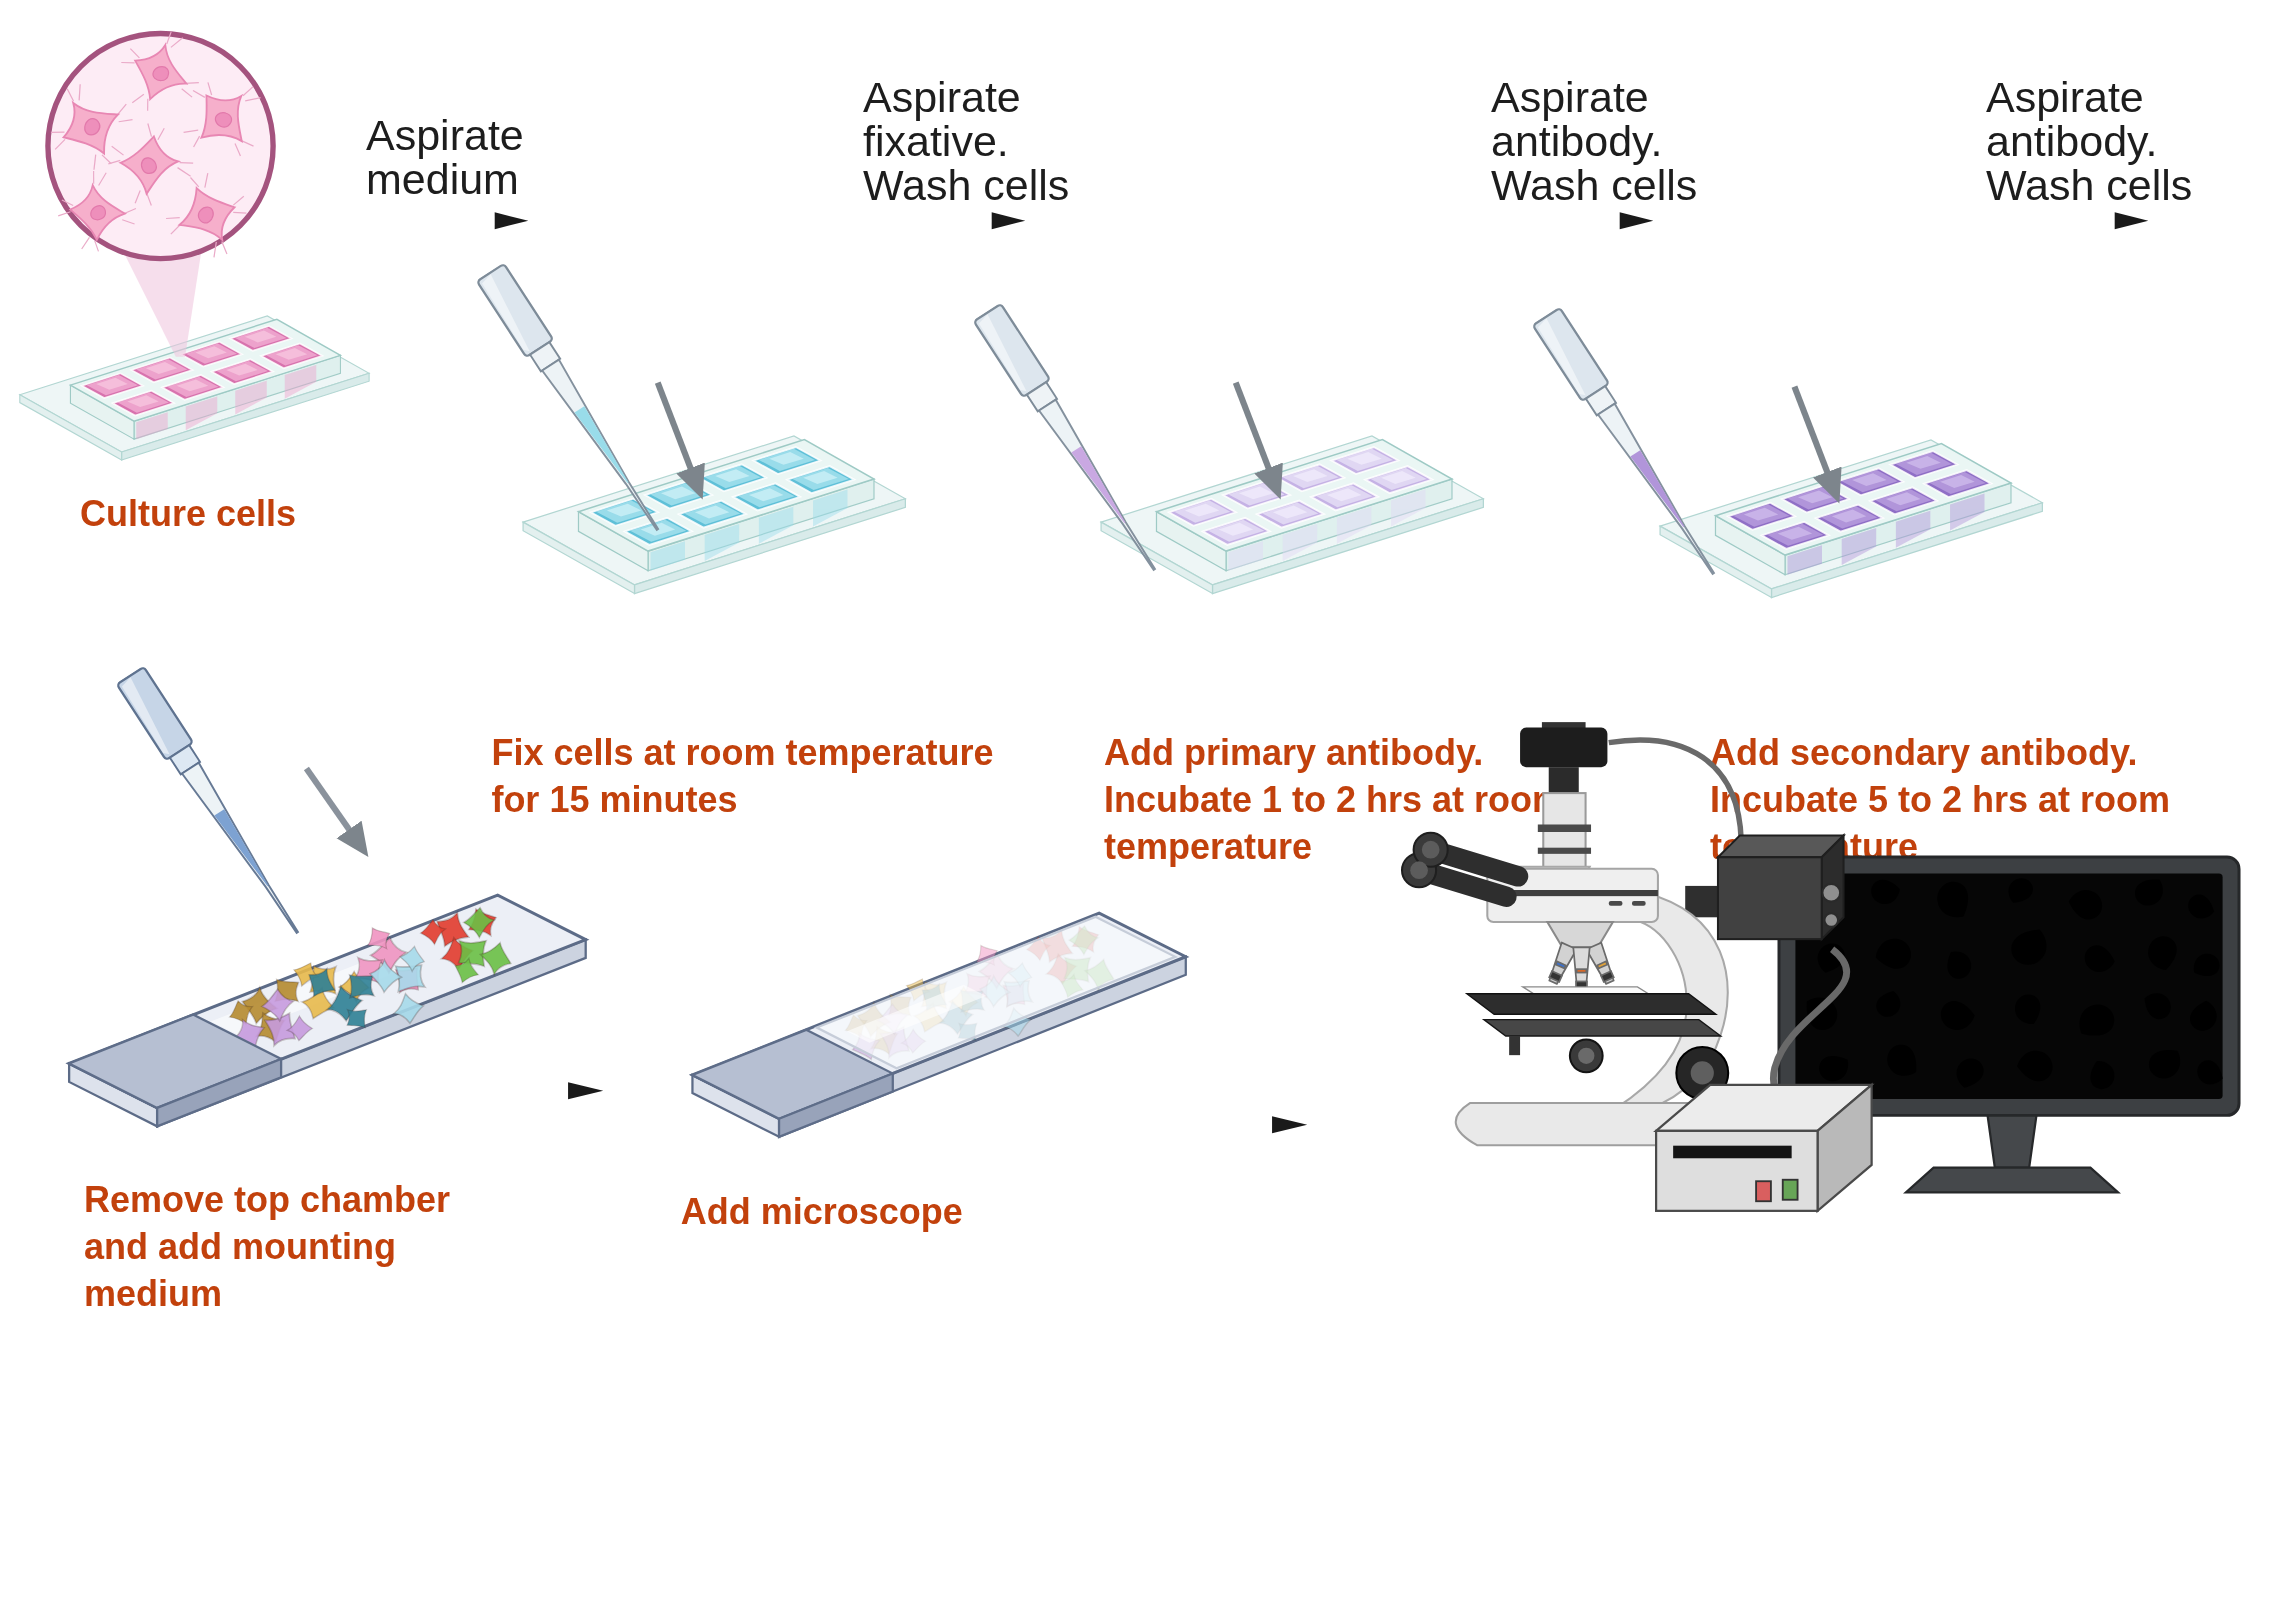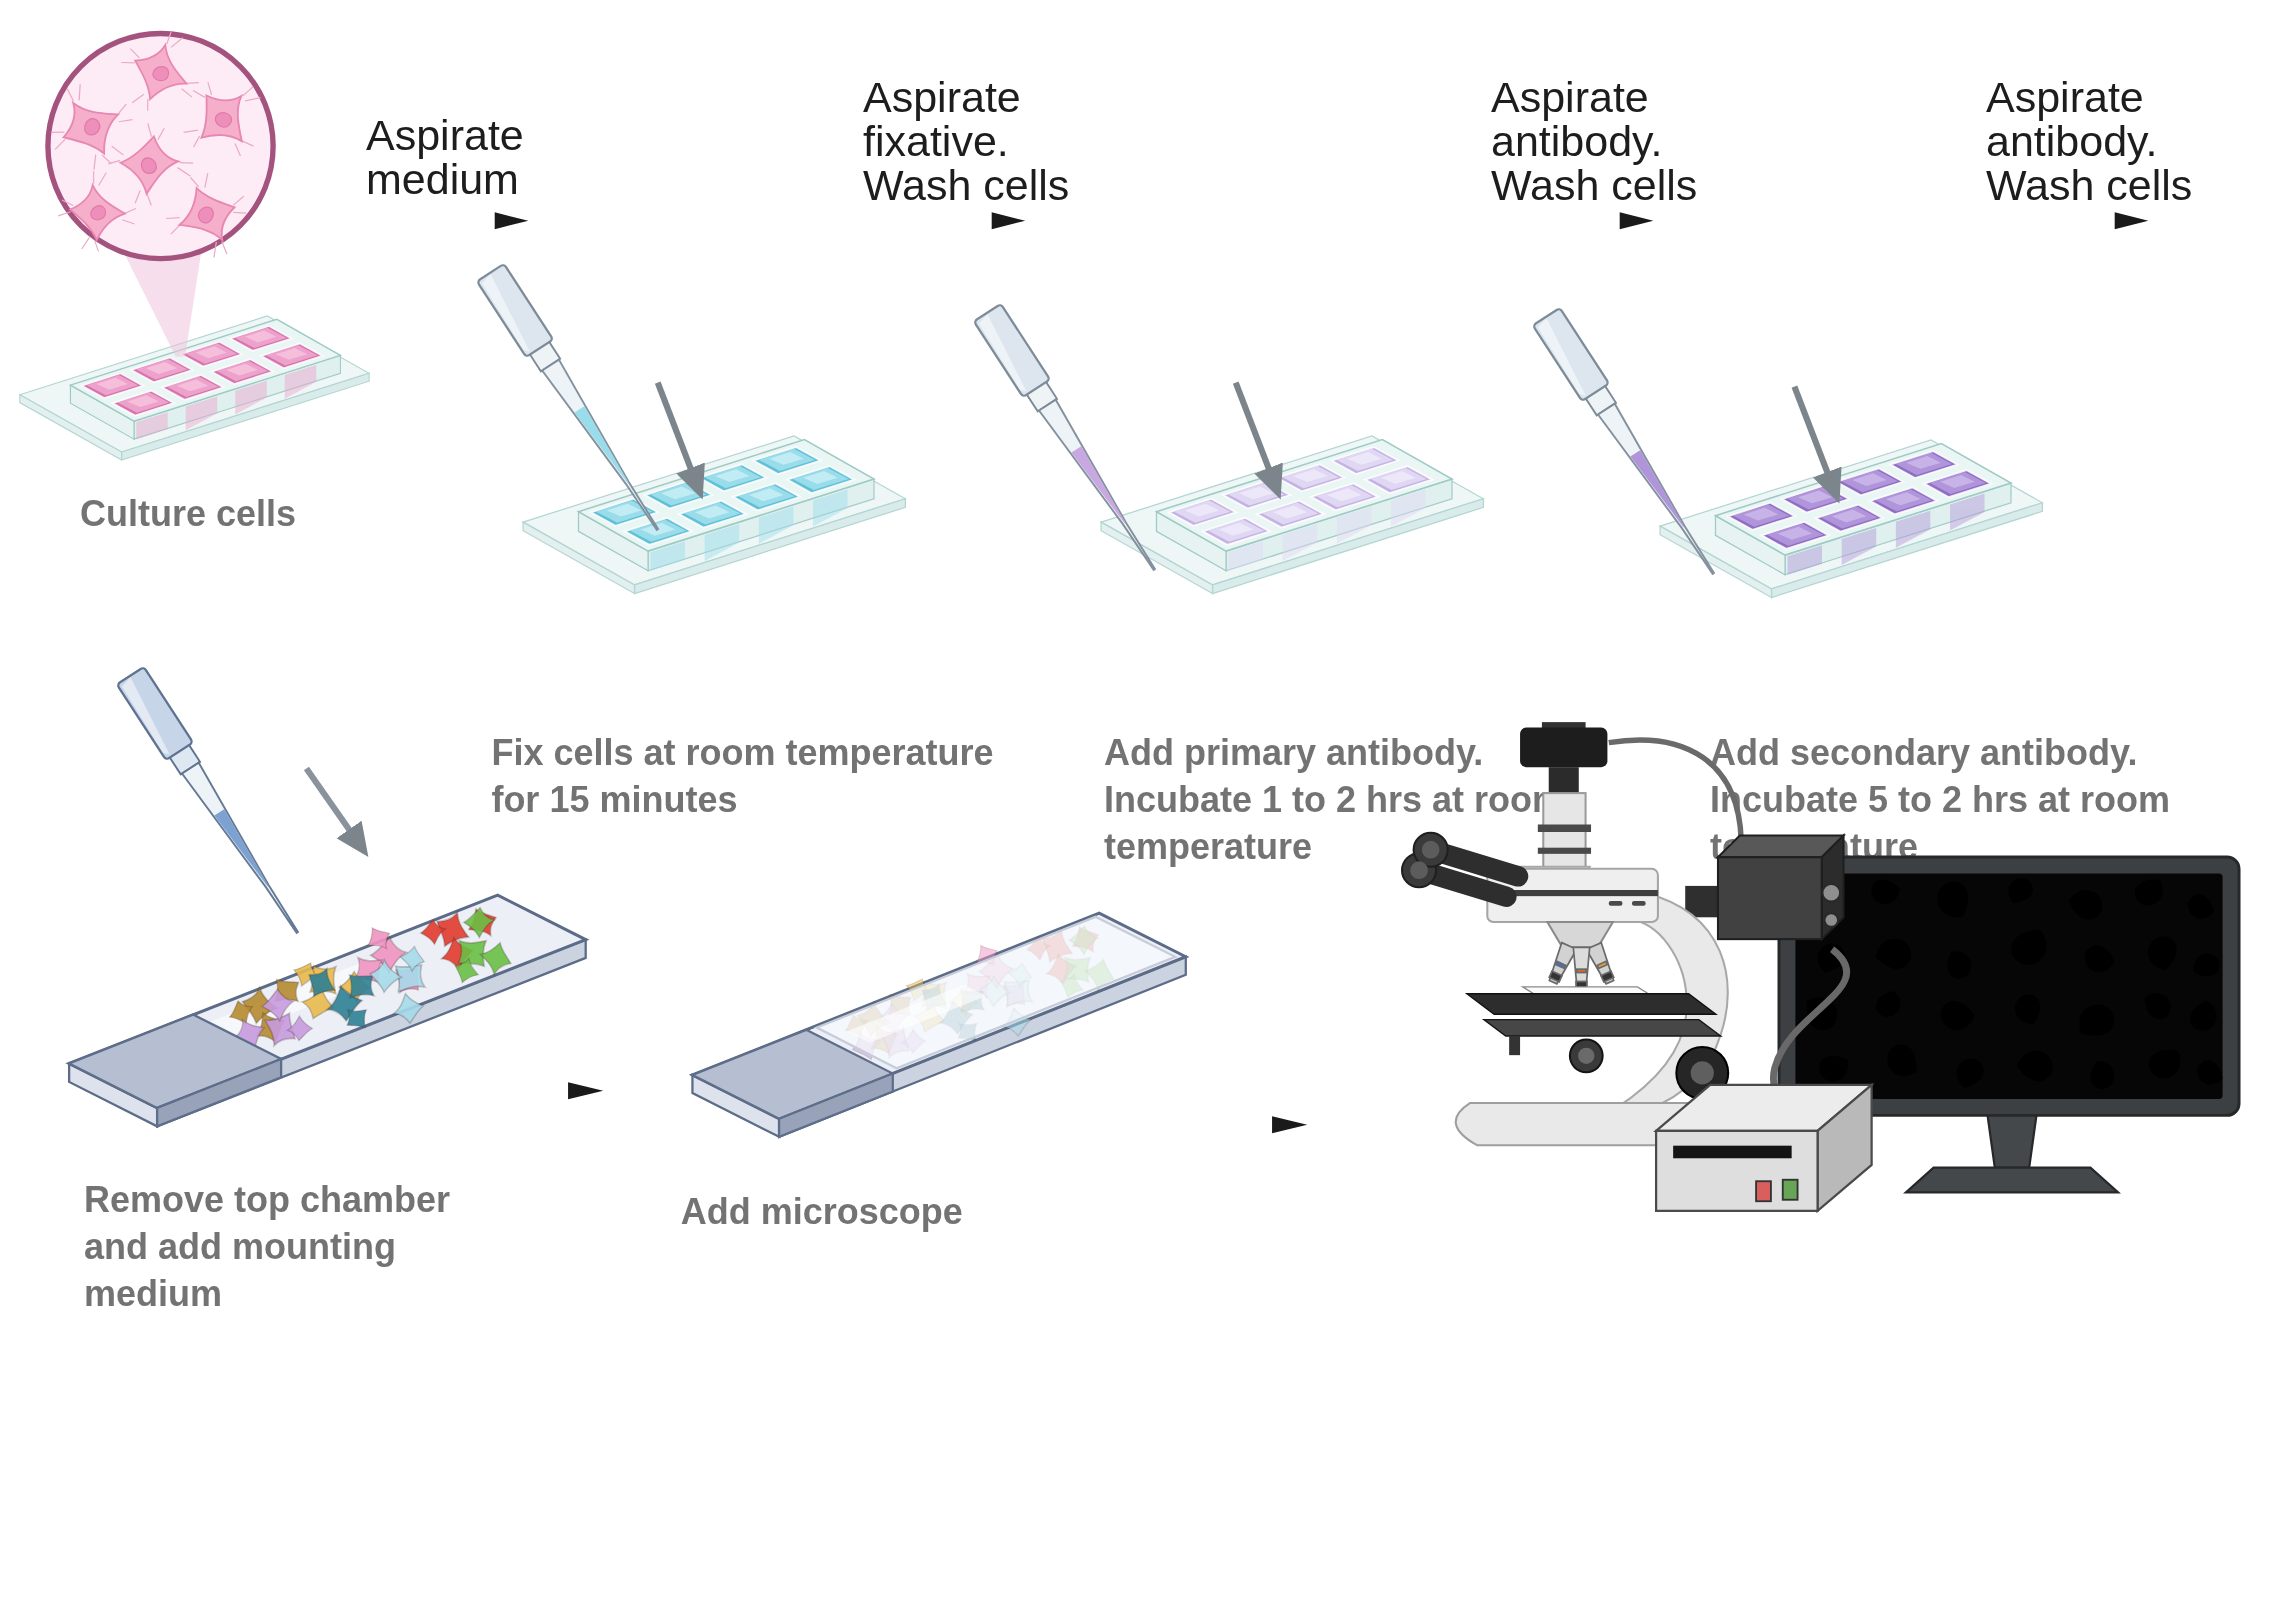--- a/index.html
+++ b/index.html
@@ -3,21 +3,21 @@
 <meta charset="utf-8">
 <style>
   html,body{margin:0;padding:0;background:#ffffff;}
   .canvas{
     position:relative;width:2295px;height:1607px;background:#ffffff;overflow:hidden;
     font-family:"Liberation Sans", sans-serif;color:#151515;
   }
   .abs{position:absolute;}
   .step-label{
     font-size:36px;font-weight:bold;line-height:47px;white-space:pre-line;
-    color:#737373;letter-spacing:0px;
+    color:#c2410c;letter-spacing:0px;
   }
   .arrow-label{
     font-size:43px;font-weight:400;line-height:44px;white-space:pre-line;color:#1d1d1d;
   }
   svg{display:block;overflow:visible;}
   
   .slide-pink   {--fluid:var(--culture-medium,#eda2cc);--wall:#d873ae;--fluid-hi:#f6c3dd;}
   .slide-cyan   {--fluid:var(--fixative,#99dcea);--wall:#5fc0d8;--fluid-hi:#c9eef6;}
   .slide-lav    {--fluid:var(--primary-antibody,#e0d7f3);--wall:#c5b2e5;--fluid-hi:#efeafa;}
   .slide-purple {--fluid:var(--secondary-antibody,#b195da);--wall:#8f6fc6;--fluid-hi:#cdb9ea;}

